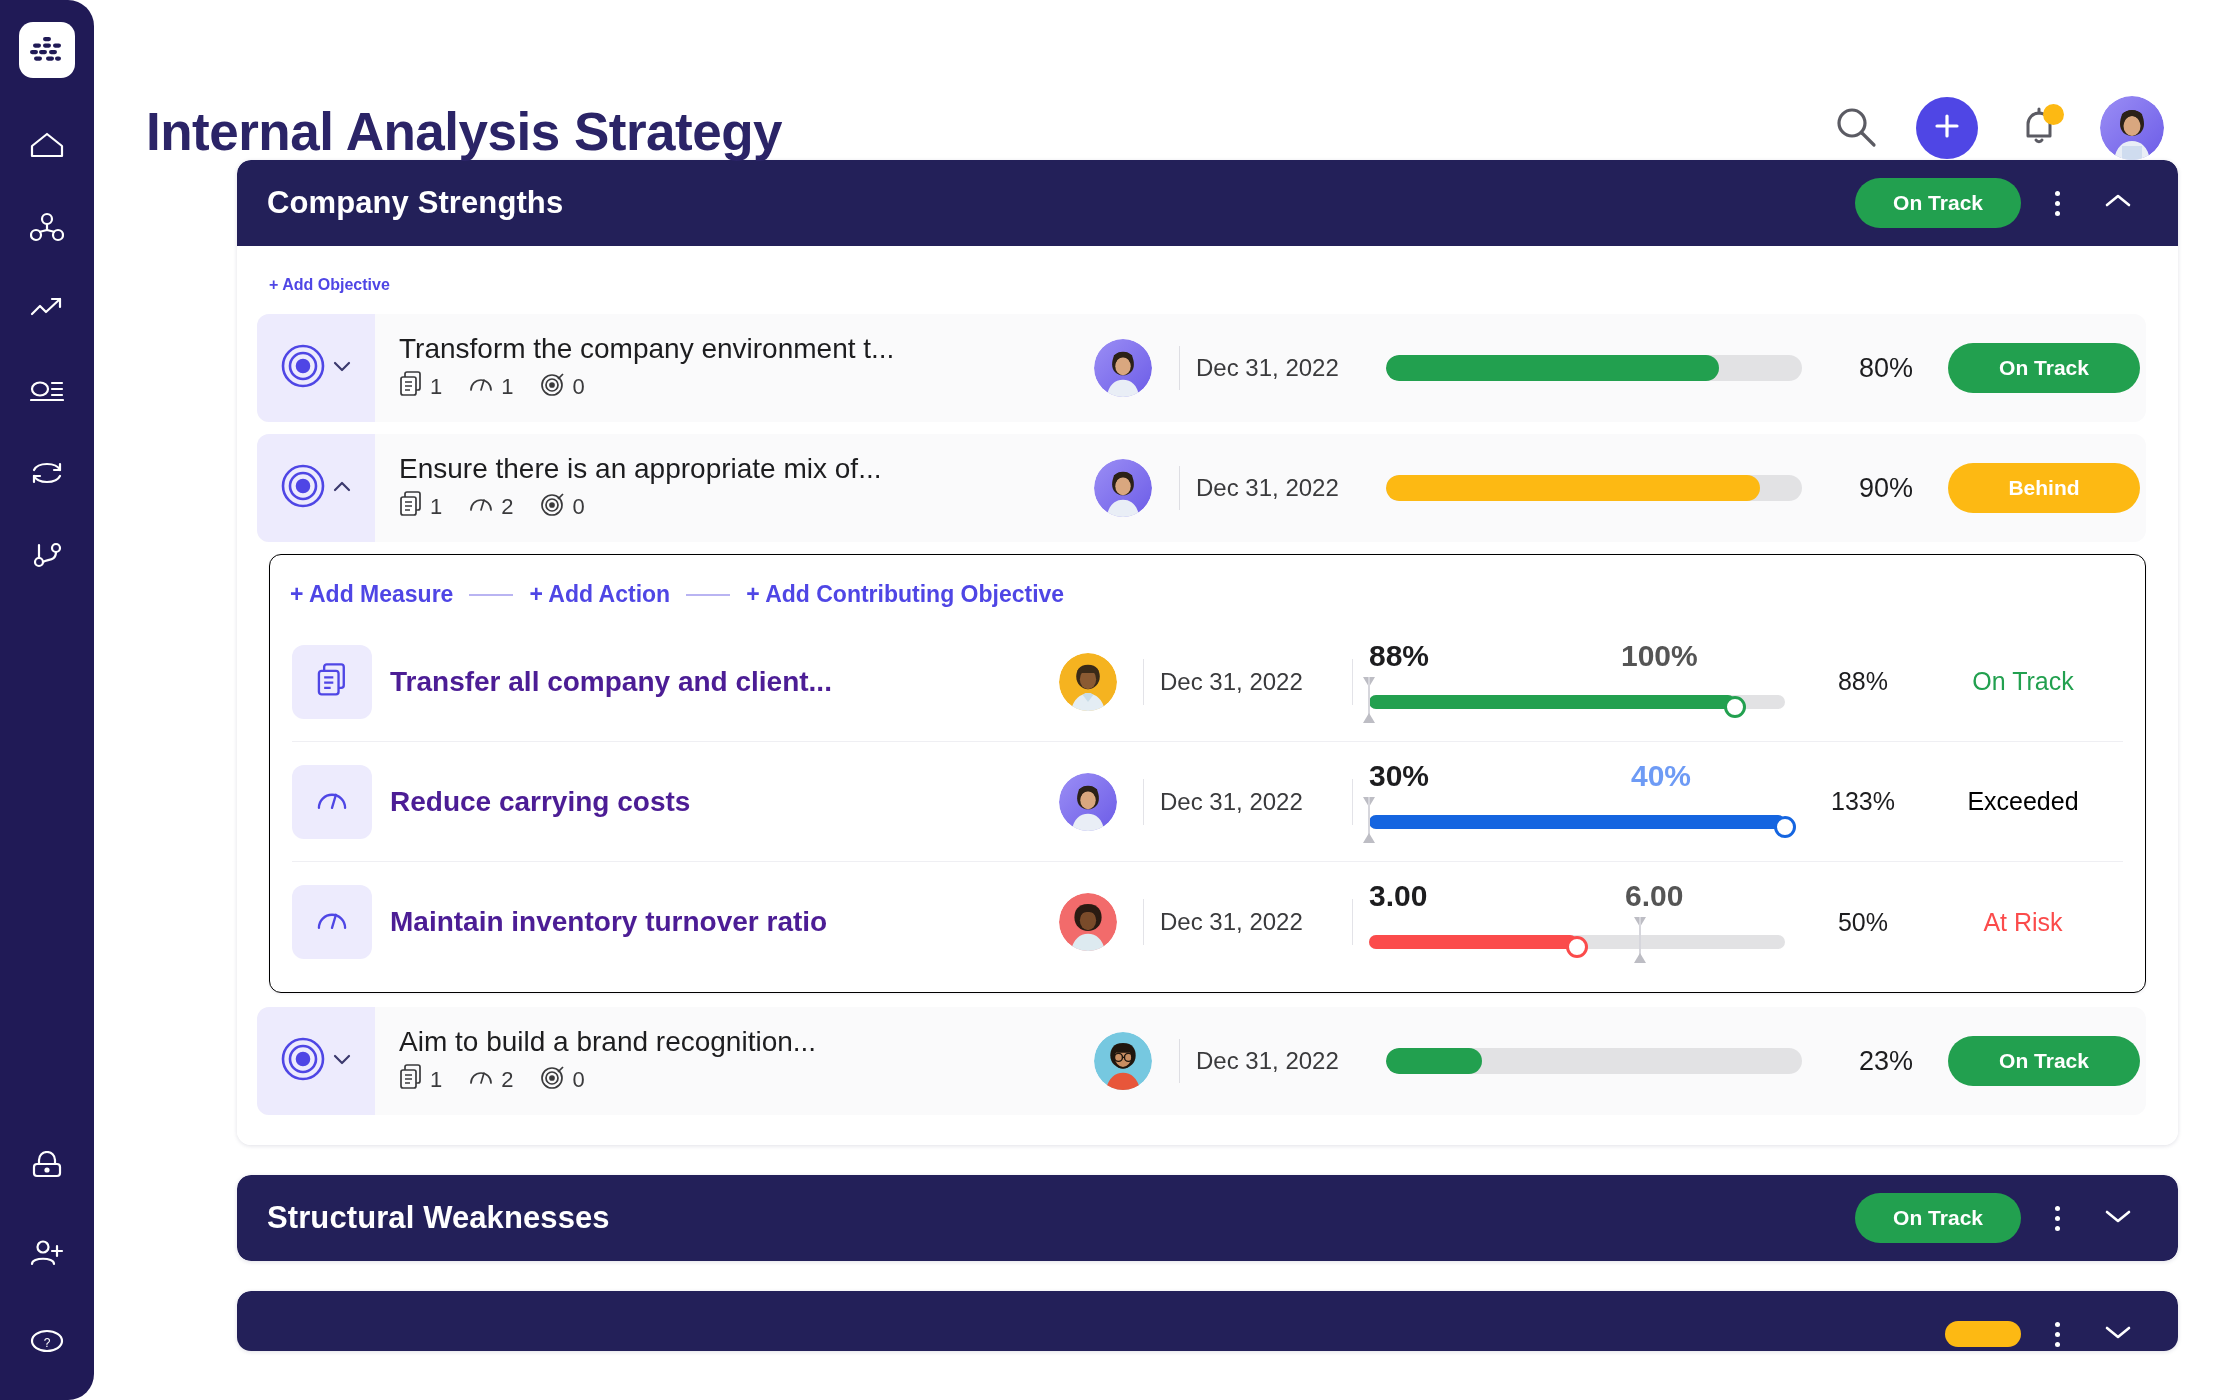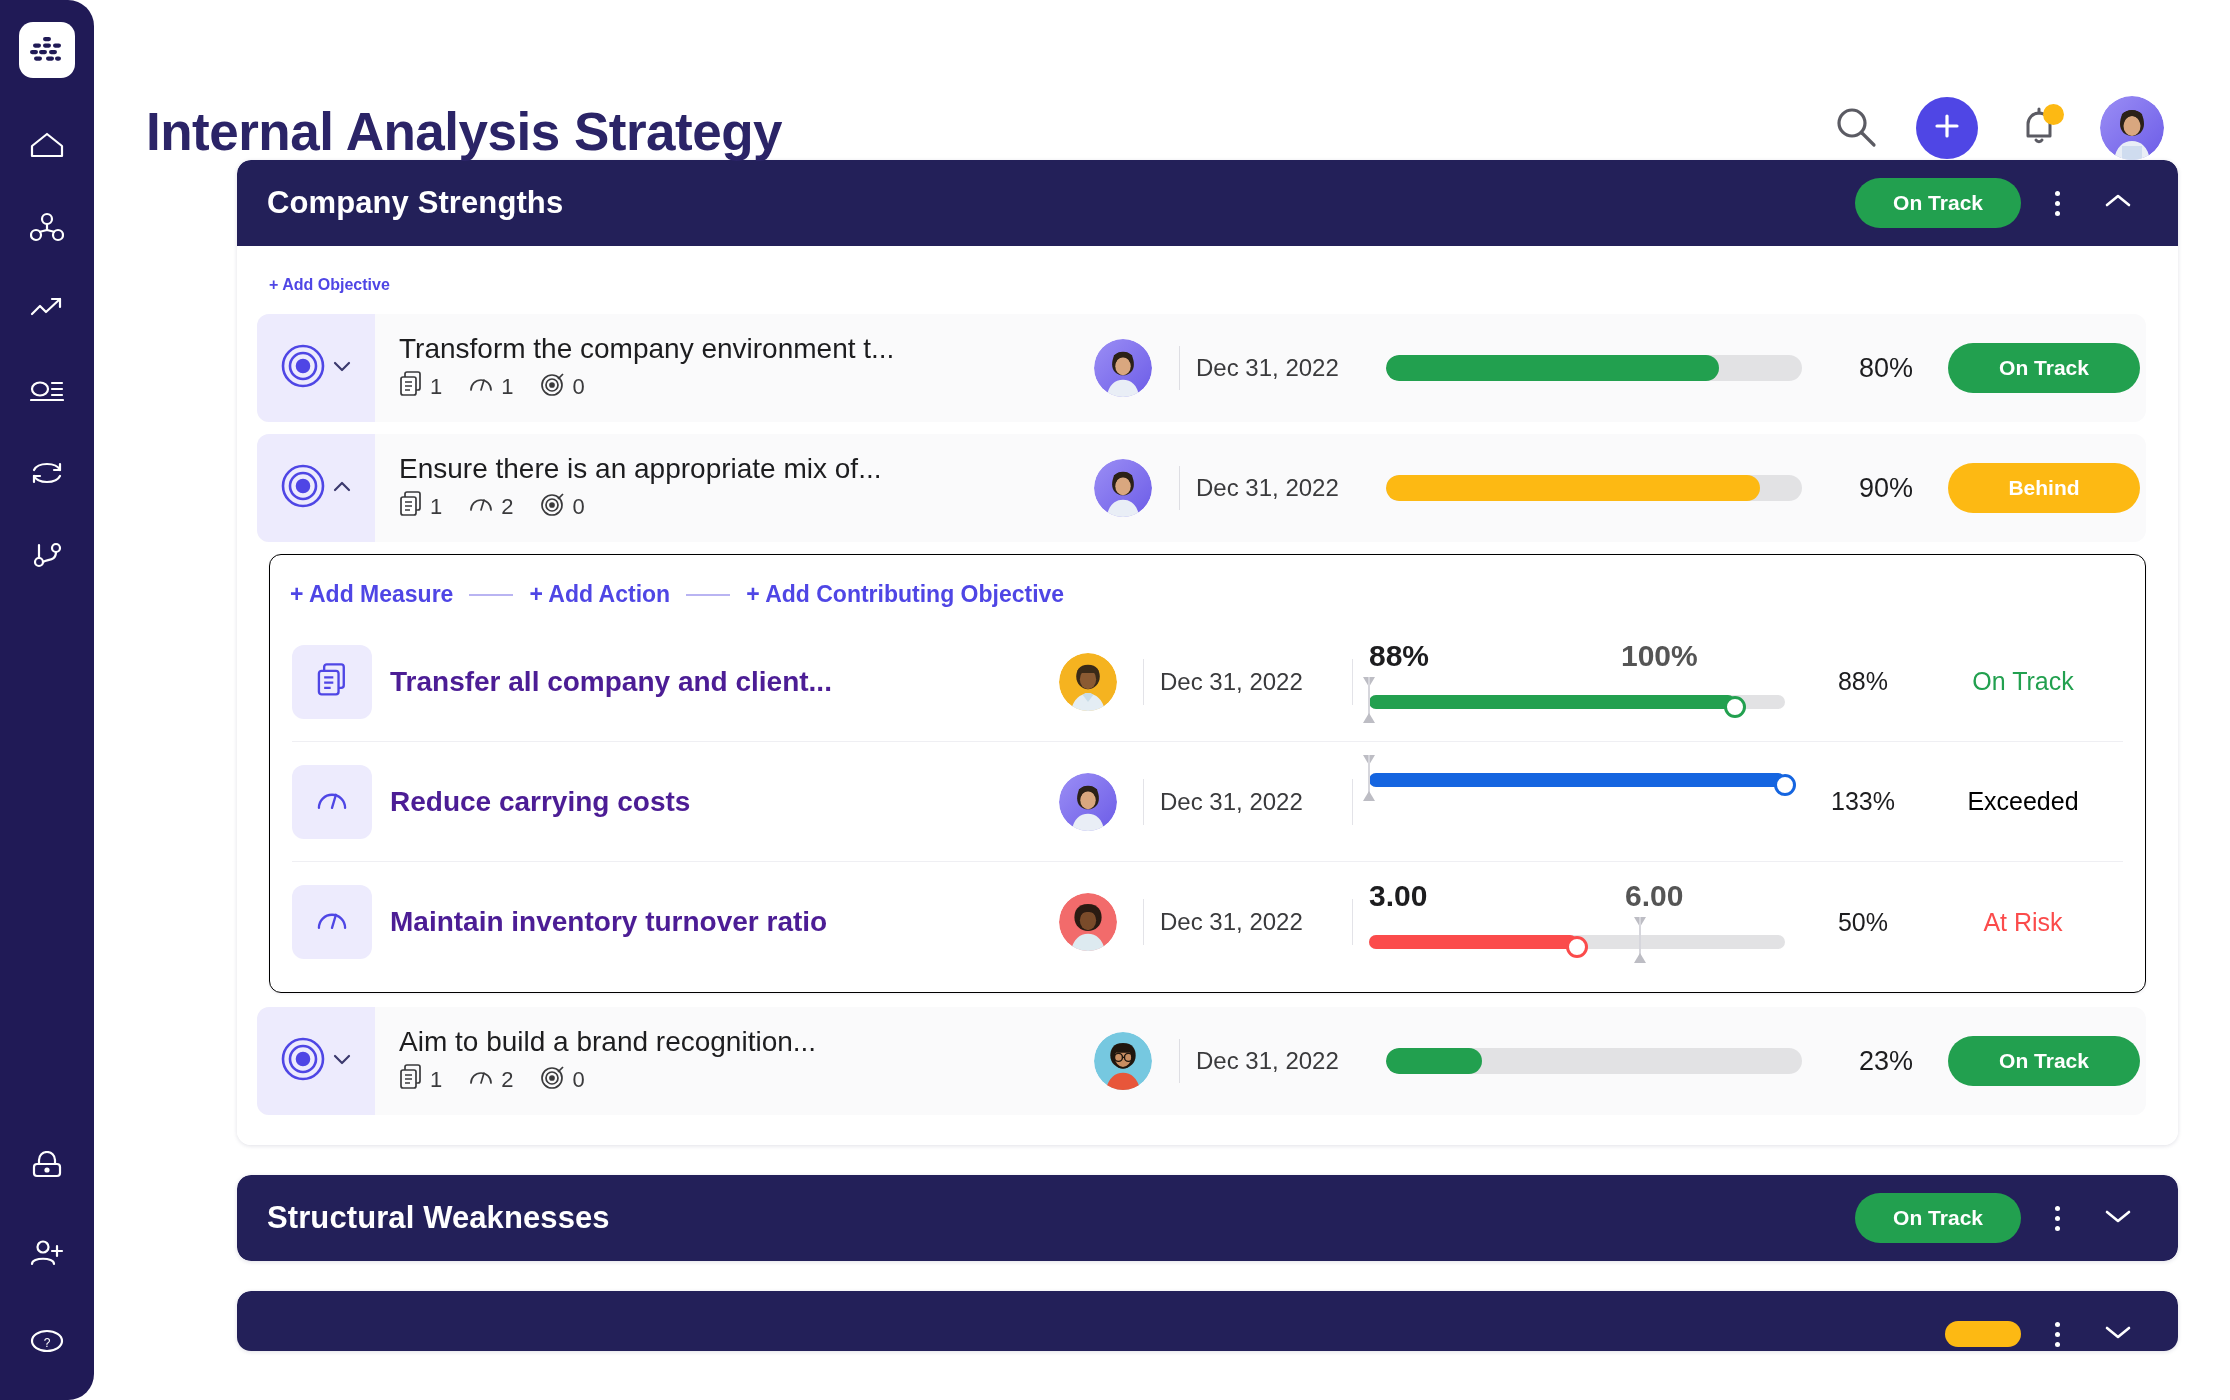--- a/index.html
+++ b/index.html
@@ -608,20 +608,24 @@
                     <ellipse cx="32" cy="30" rx="8.5" ry="10" fill="#D9A77F"></ellipse>
                     <path d="M22 18 c6-5 14-5 20 0 c1 4 0 8-2 9 c-1-5-4-7-8-7 c-4 0-7 2-8 7 c-2-1-3-5-2-9z" fill="#2B2118"></path>
                     <path d="M14 64 c2-13 9-19 18-19 c9 0 16 6 18 19 z" fill="#E9EEF6"></path>
                   </svg>
                 </div>
               </div>
               <div class="vdiv-sm"></div>
               <div class="m-date">Dec 31, 2022</div>
               <div class="vdiv-slim"></div>
               <div class="slider-cell">
+                <div class="slider-labels">
+                  <span class="sl-start">30%</span>
+                  <span class="sl-end hl" style="left:268px">40%</span>
+                </div>
                 <div class="slider-track-wrap">
                   <div class="sl-track">
                     <div class="sl-fill blue" style="width:100%"></div>
                     <div class="sl-knob blue" style="left:100%"></div>
                   </div>
                   <div class="sl-marker" style="left:6px">
                     <span class="tri-top"></span>
                     <span class="bar"></span>
                     <span class="tri-bot"></span>
                   </div>

